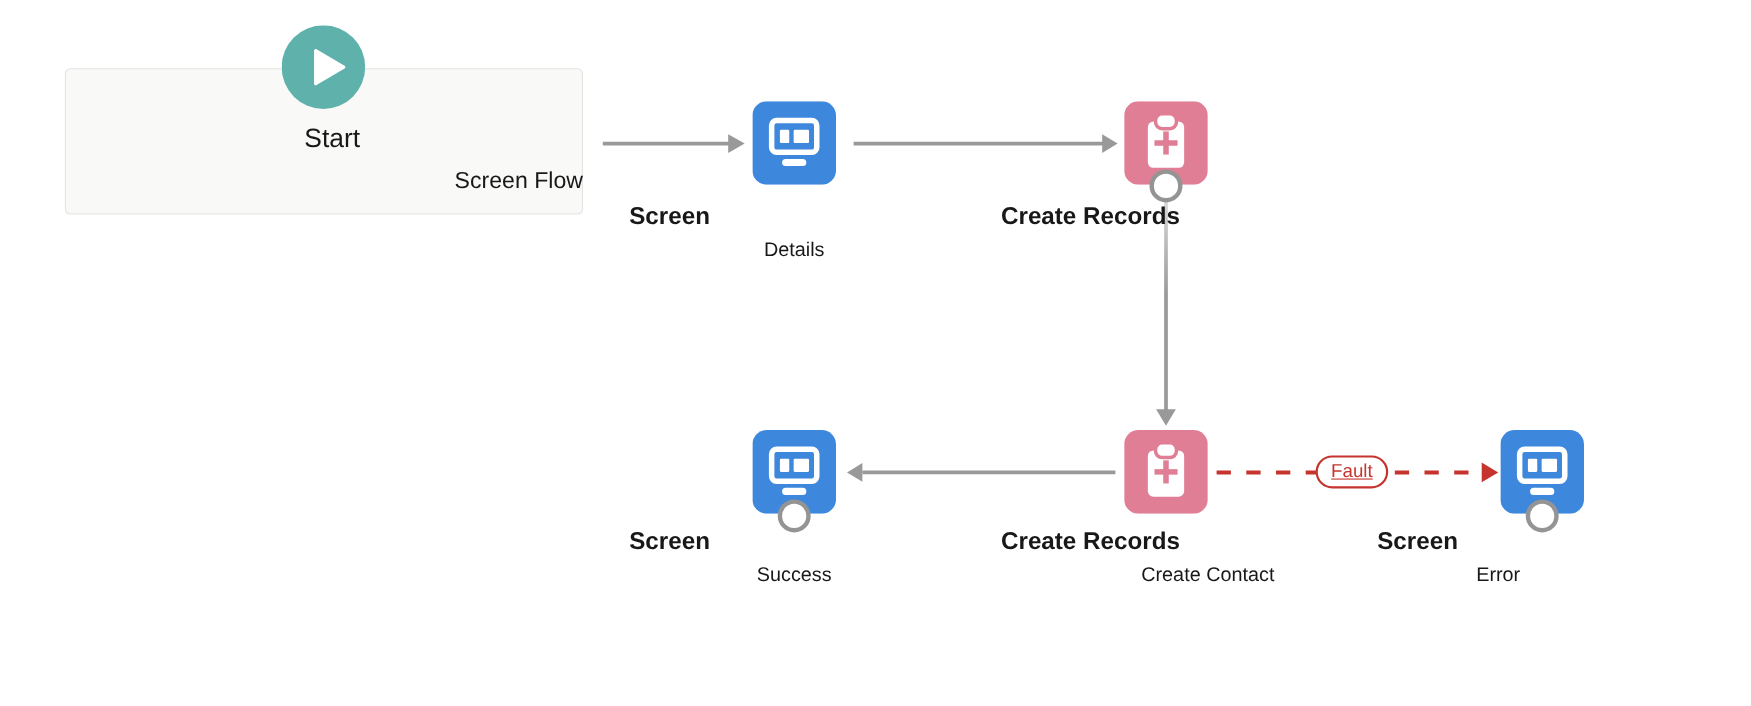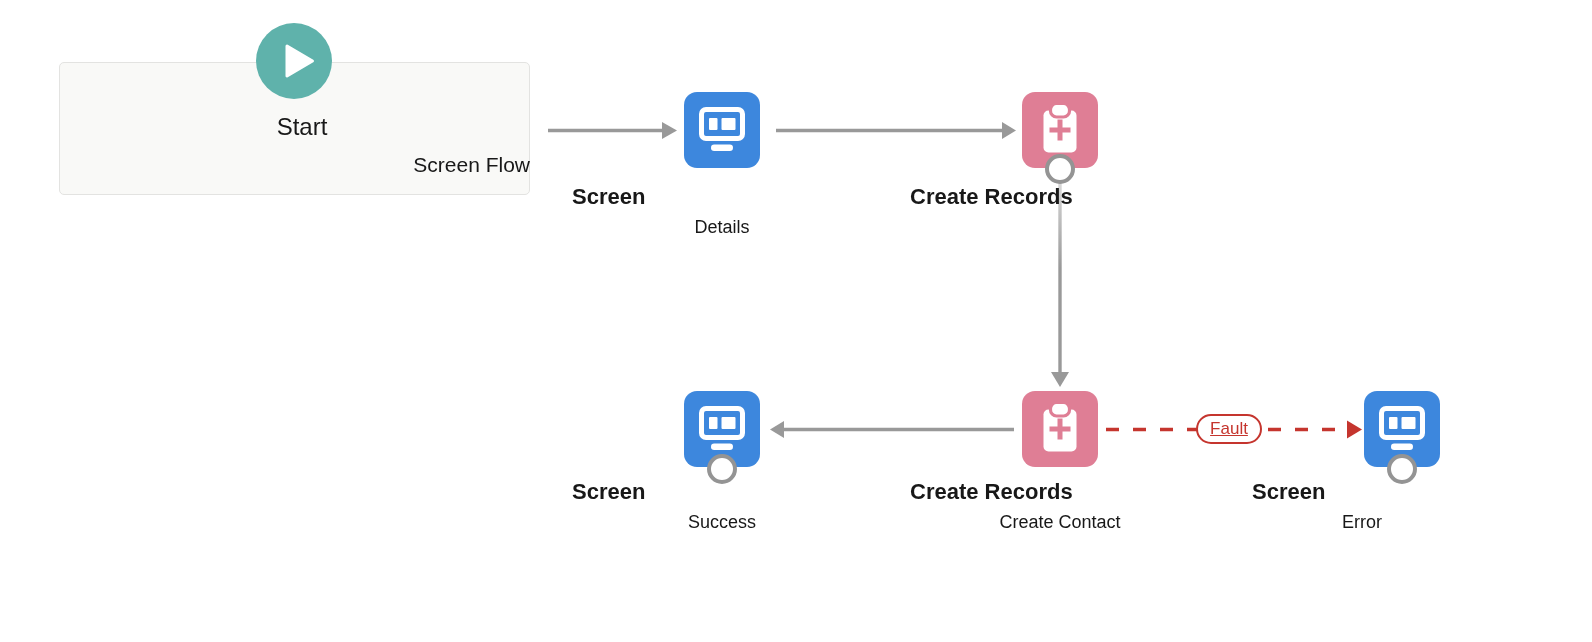--- a/index.html
+++ b/index.html
@@ -190,21 +190,21 @@
   <div class="node-icon" style="left:1022px; top:391px;">
     <svg width="76" height="76" viewBox="0 0 76 76" xmlns="http://www.w3.org/2000/svg">
       <rect width="76" height="76" rx="13" fill="#df7e95"></rect>
       <rect x="21.5" y="18.5" width="33" height="42" rx="5" fill="#ffffff"></rect>
       <rect x="28.5" y="11.5" width="19" height="13.5" rx="6" fill="#ffffff" stroke="#df7e95" stroke-width="3.2"></rect>
       <rect x="27.5" y="35.5" width="21" height="5" fill="#df7e95"></rect>
       <rect x="35.5" y="27.5" width="5" height="21" fill="#df7e95"></rect>
     </svg>
   </div>
   <div class="node-label" style="left:910px; top:478px;">Create Records</div>
-  <div class="node-sublabel" style="left:910px; top:509px;">Create Contact</div>
+  <div class="node-sublabel" style="left:948px; top:509px;">Create Contact</div>
 
   <div class="fault-pill">Fault</div>
 
   <div class="node-icon" style="left:1364px; top:391px;">
     <svg width="76" height="76" viewBox="0 0 76 76" xmlns="http://www.w3.org/2000/svg">
       <rect width="76" height="76" rx="13" fill="#3d87dd"></rect>
       <rect x="17.5" y="17.5" width="41" height="29" rx="4.5" fill="none" stroke="#ffffff" stroke-width="5"></rect>
       <rect x="25" y="26" width="8.5" height="12" rx="1" fill="#ffffff"></rect>
       <rect x="37.5" y="26" width="14" height="12" rx="1" fill="#ffffff"></rect>
       <rect x="27" y="52.5" width="22" height="6.5" rx="3.2" fill="#ffffff"></rect>

